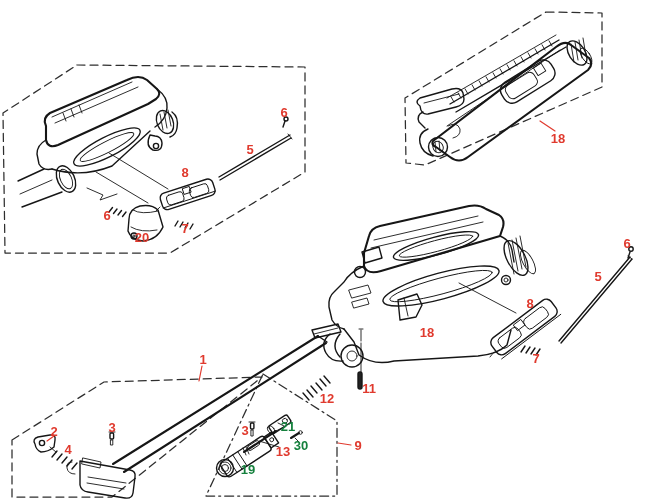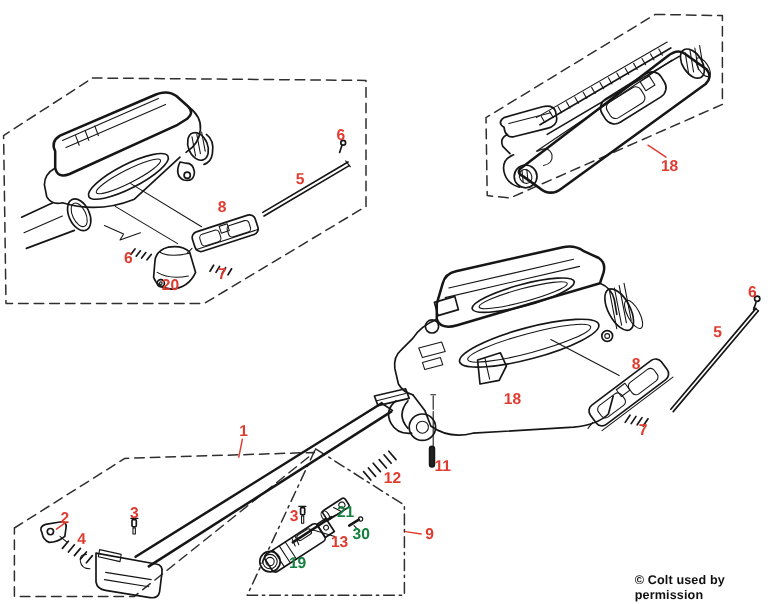--- a/index.html
+++ b/index.html
@@ -283,14 +283,13 @@
       <span class="callout red" style="left: 112px; top: 427px;">3</span>
       <span class="callout red" style="left: 68px; top: 449px;">4</span>
       <span class="callout red" style="left: 245px; top: 430px;">3</span>
       <span class="callout black" style="left: 288px; top: 426px;">21</span>
       <span class="callout red" style="left: 283px; top: 451px;">13</span>
       <span class="callout black" style="left: 301px; top: 445px;">30</span>
       <span class="callout black" style="left: 248px; top: 469px;">19</span>
       <span class="callout red" style="left: 358px; top: 445px;">9</span>
     </div>
 
-  <div class="copyright">© Colt used by permission</div>
 </div>
 
 </body></html>

